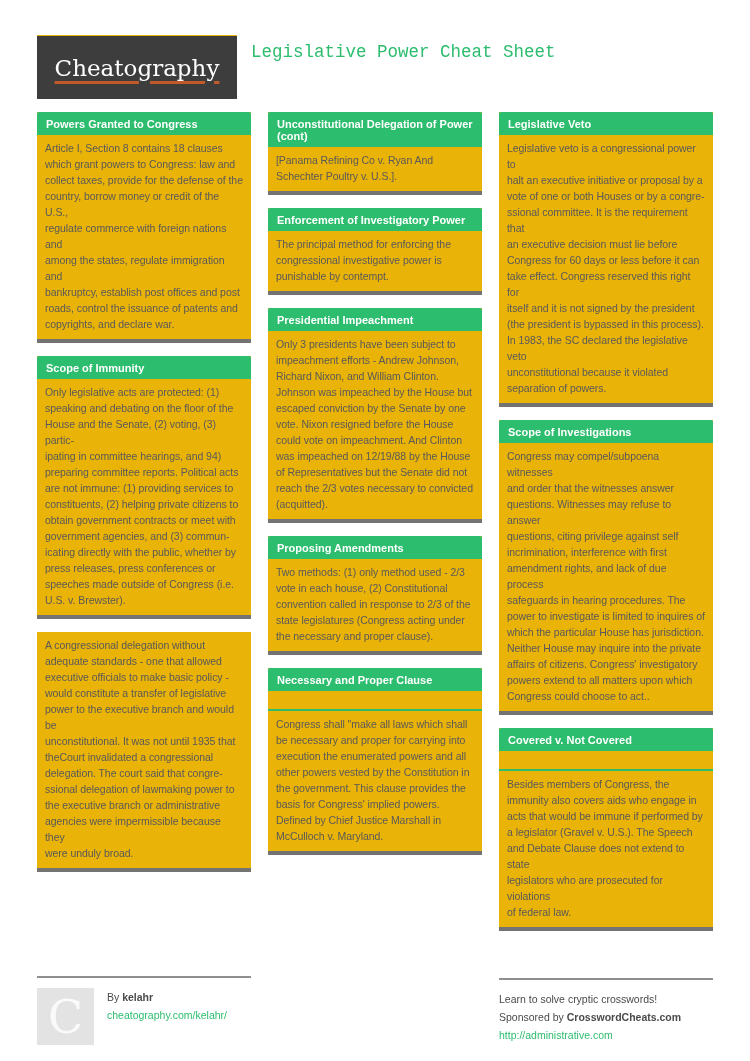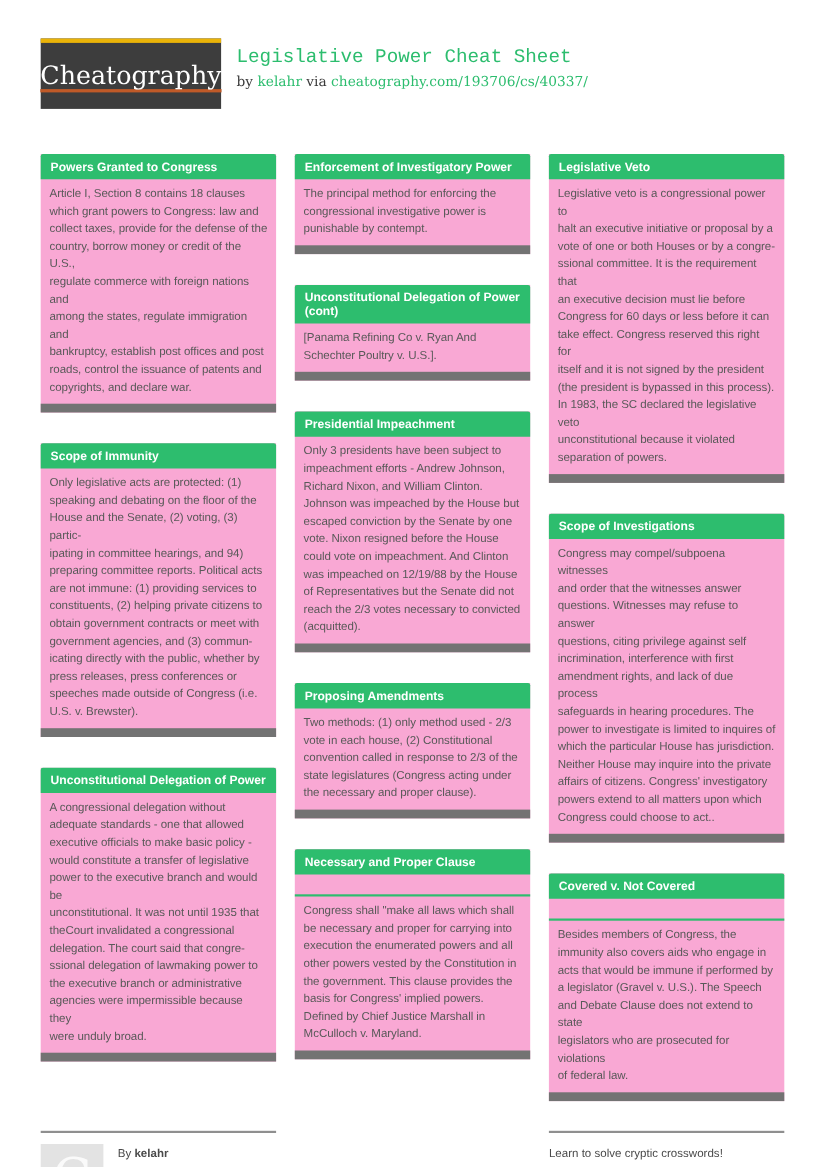--- a/index.html
+++ b/index.html
@@ -8,23 +8,23 @@
     width: 750px; height: 1061px;
     background: #ffffff;
     font-family: "Liberation Sans", sans-serif;
     overflow: hidden;
   }
   .page { padding: 35px 37px 0 37px; }
 
   
   .masthead { display: flex; gap: 14px; align-items: flex-start; }
   .logo {
-    width: 164px; height: 64px;
+    width: 200px; height: 64px;
     background: #3d3d3d;
-    border-top: 4px solid #eab308;
+    border-top: 1px solid #eab308;
     display: flex; align-items: center; justify-content: center;
     flex: none;
   }
   .logo-text {
     font-family: "DejaVu Serif", serif;
     color: #ffffff; font-size: 23px;
     text-decoration: underline;
     text-decoration-color: #c05a28;
     text-decoration-thickness: 2.5px;
     text-underline-offset: 5px;
@@ -38,42 +38,41 @@
   .byline {
     font-family: "DejaVu Serif", serif;
     color: #3a3a3a; font-size: 12.5px;
   }
   .byline .lnk { color: #2cbd6e; cursor: pointer; }
 
   
   .sheet { display: flex; justify-content: space-between; margin-top: 13px; align-items: flex-start; }
   .col { width: 214px; }
   .card {
-    background: #f9a8d4;
-    border-bottom: 8px solid #737373;
+    background: #eab308;
+    border-bottom: 4px solid #737373;
     margin-bottom: 13px;
-    margin-top: 28px;
   }
   .card-header {
     background: #2dbd6e; color: #ffffff;
     font-size: 11px; font-weight: bold;
     padding: 6px 9px 5px 9px;
     border-radius: 2px 2px 0 0;
   }
   .card-body {
     color: #595959; font-size: 10.5px; line-height: 16px;
     letter-spacing: -0.05px;
     padding: 5px 8px 7px 8px;
     white-space: pre-line;
   }
   .card-blank { height: 18px; }
   .card-divider { height: 2px; background: #2dbd6e; }
 
   
-  .footer { display: flex; justify-content: space-between; margin-top: 14px; }
+  .footer { display: flex; justify-content: space-between; margin-top: 32px; align-items: center; }
   .fcell {
     width: 214px;
     border-top: 2px solid #8f8f8f;
     padding-top: 10px;
     font-size: 10.5px; color: #4a4a4a; line-height: 18px;
   }
   .fcell .lnk { color: #2cbd6e; cursor: pointer; }
   .author-cell { display: flex; gap: 13px; }
   .avatar {
     width: 57px; height: 57px; flex: none;
@@ -88,26 +87,20 @@
 <body>
 
 <div class="page">
 
   <div class="masthead">
     <div class="logo">
       <span class="logo-text">Cheatography</span>
     </div>
     <div class="title-block">
       <h1 class="sheet-title">Legislative Power Cheat Sheet</h1>
-      <div class="byline">
-        <span>by</span>
-        <span class="lnk">kelahr</span>
-        <span>via</span>
-        <span class="lnk">cheatography.com/193706/cs/40337/</span>
-      </div>
     </div>
   </div>
 
   <div class="sheet">
 
     <div class="col">
       <section class="card">
         <div class="card-header">Powers Granted to Congress</div>
         <div class="card-body">Article I, Section 8 contains 18 clauses
 which grant powers to Congress: law and
@@ -129,47 +122,46 @@
 are not immune: (1) providing services to
 constituents, (2) helping private citizens to
 obtain government contracts or meet with
 government agencies, and (3) commun-
 icating directly with the public, whether by
 press releases, press conferences or
 speeches made outside of Congress (i.e.
 U.S. v. Brewster).</div>
       </section>
       <section class="card">
-        <div class="card-header">Unconstitutional Delegation of Power</div>
         <div class="card-body">A congressional delegation without
 adequate standards - one that allowed
 executive officials to make basic policy -
 would constitute a transfer of legislative
 power to the executive branch and would be
 unconstitutional. It was not until 1935 that
 theCourt invalidated a congressional
 delegation. The court said that congre-
 ssional delegation of lawmaking power to
 the executive branch or administrative
 agencies were impermissible because they
 were unduly broad.</div>
       </section>
     </div>
 
     <div class="col">
       <section class="card">
+        <div class="card-header">Unconstitutional Delegation of Power (cont)</div>
+        <div class="card-body">[Panama Refining Co v. Ryan And
+Schechter Poultry v. U.S.].</div>
+      </section>
+      <section class="card">
         <div class="card-header">Enforcement of Investigatory Power</div>
         <div class="card-body">The principal method for enforcing the
 congressional investigative power is
 punishable by contempt.</div>
-      </section>
-      <section class="card">
-        <div class="card-header">Unconstitutional Delegation of Power (cont)</div>
-        <div class="card-body">[Panama Refining Co v. Ryan And
-Schechter Poultry v. U.S.].</div>
       </section>
       <section class="card">
         <div class="card-header">Presidential Impeachment</div>
         <div class="card-body">Only 3 presidents have been subject to
 impeachment efforts - Andrew Johnson,
 Richard Nixon, and William Clinton.
 Johnson was impeached by the House but
 escaped conviction by the Senate by one
 vote. Nixon resigned before the House
 could vote on impeachment. And Clinton

